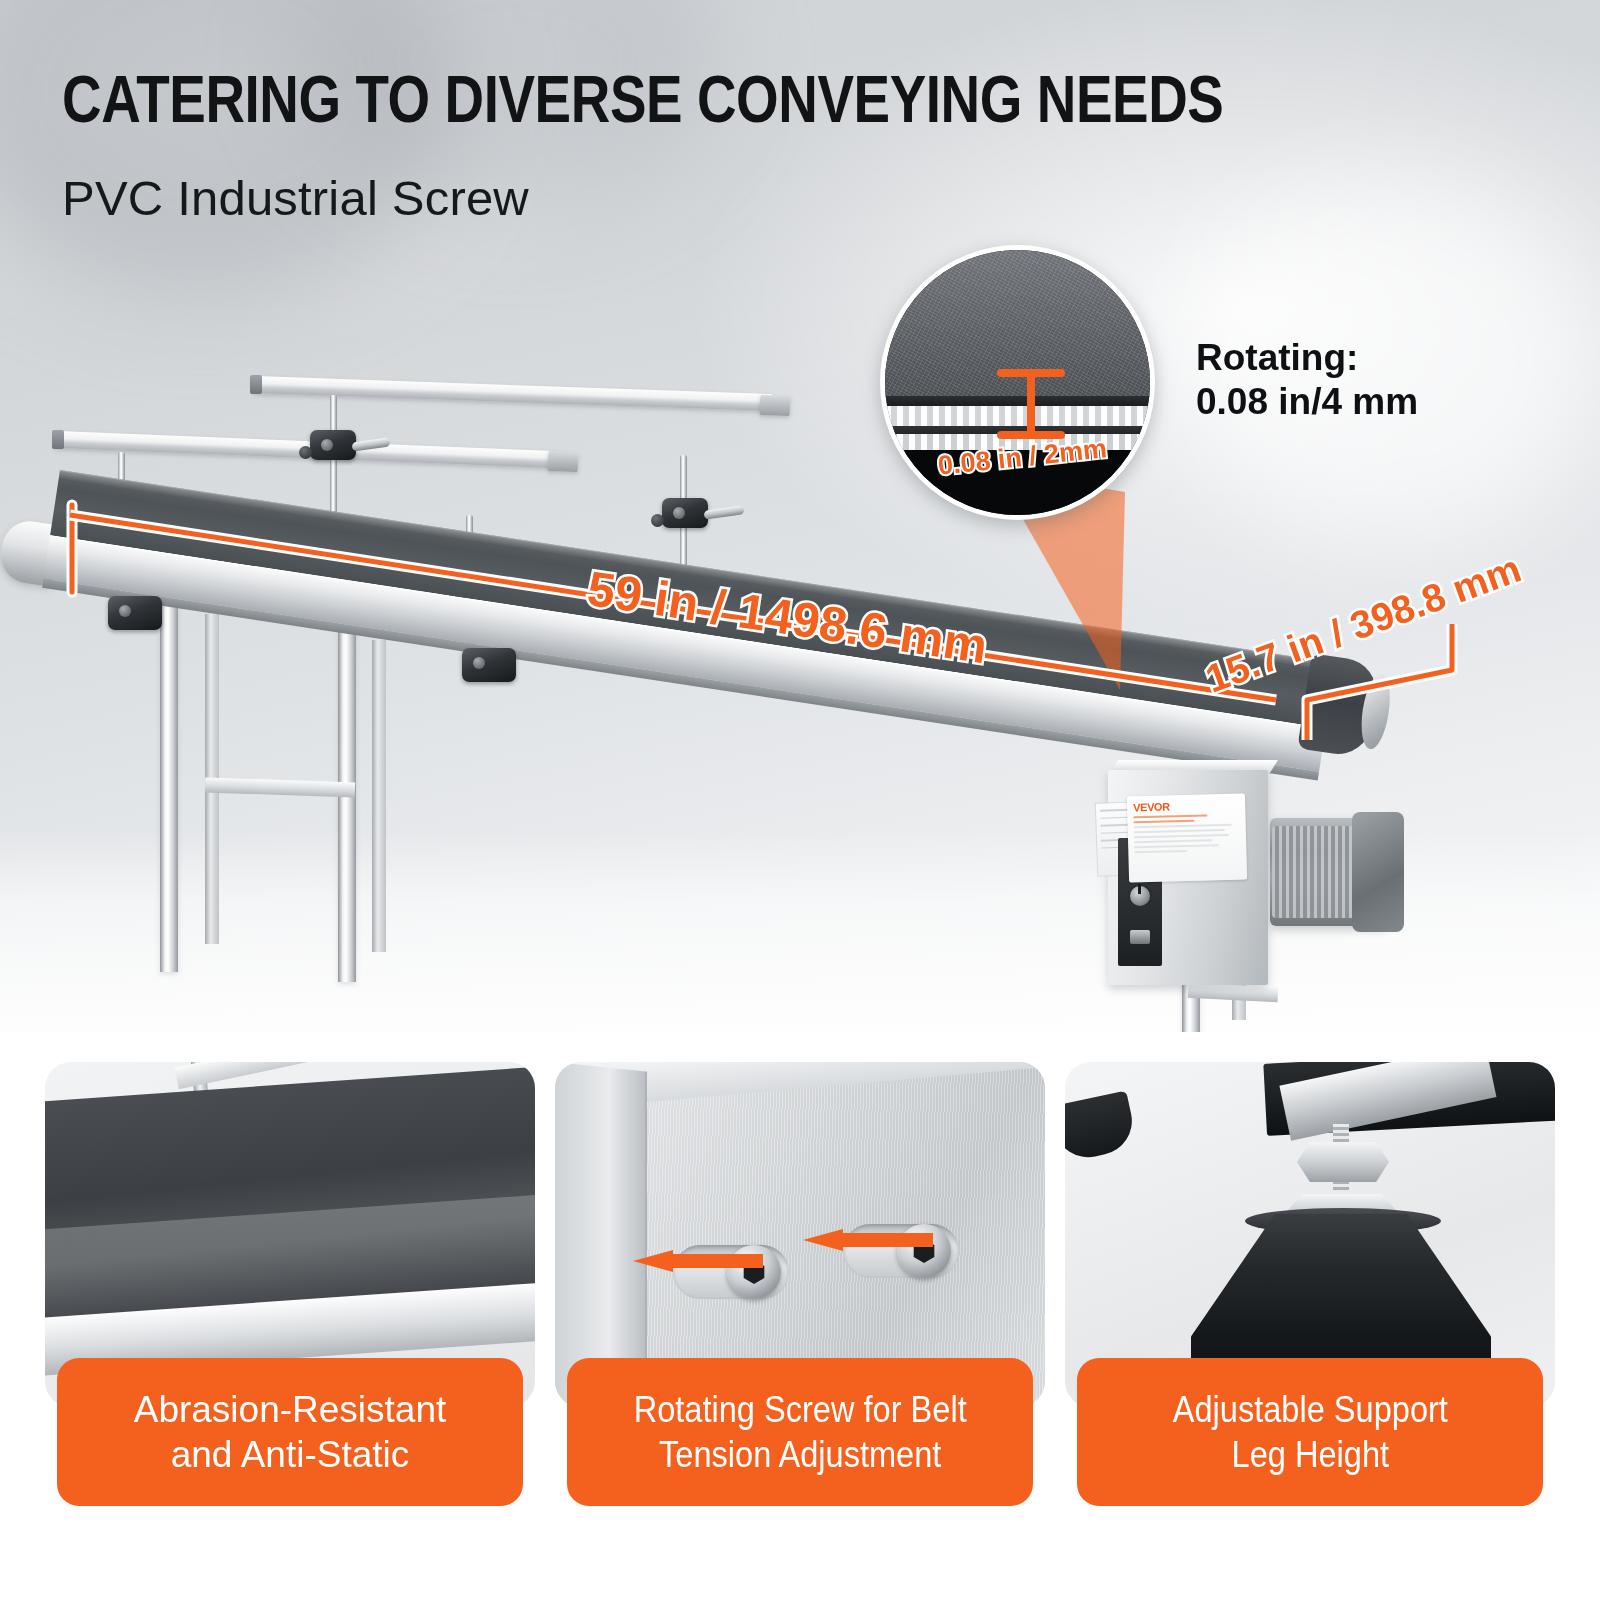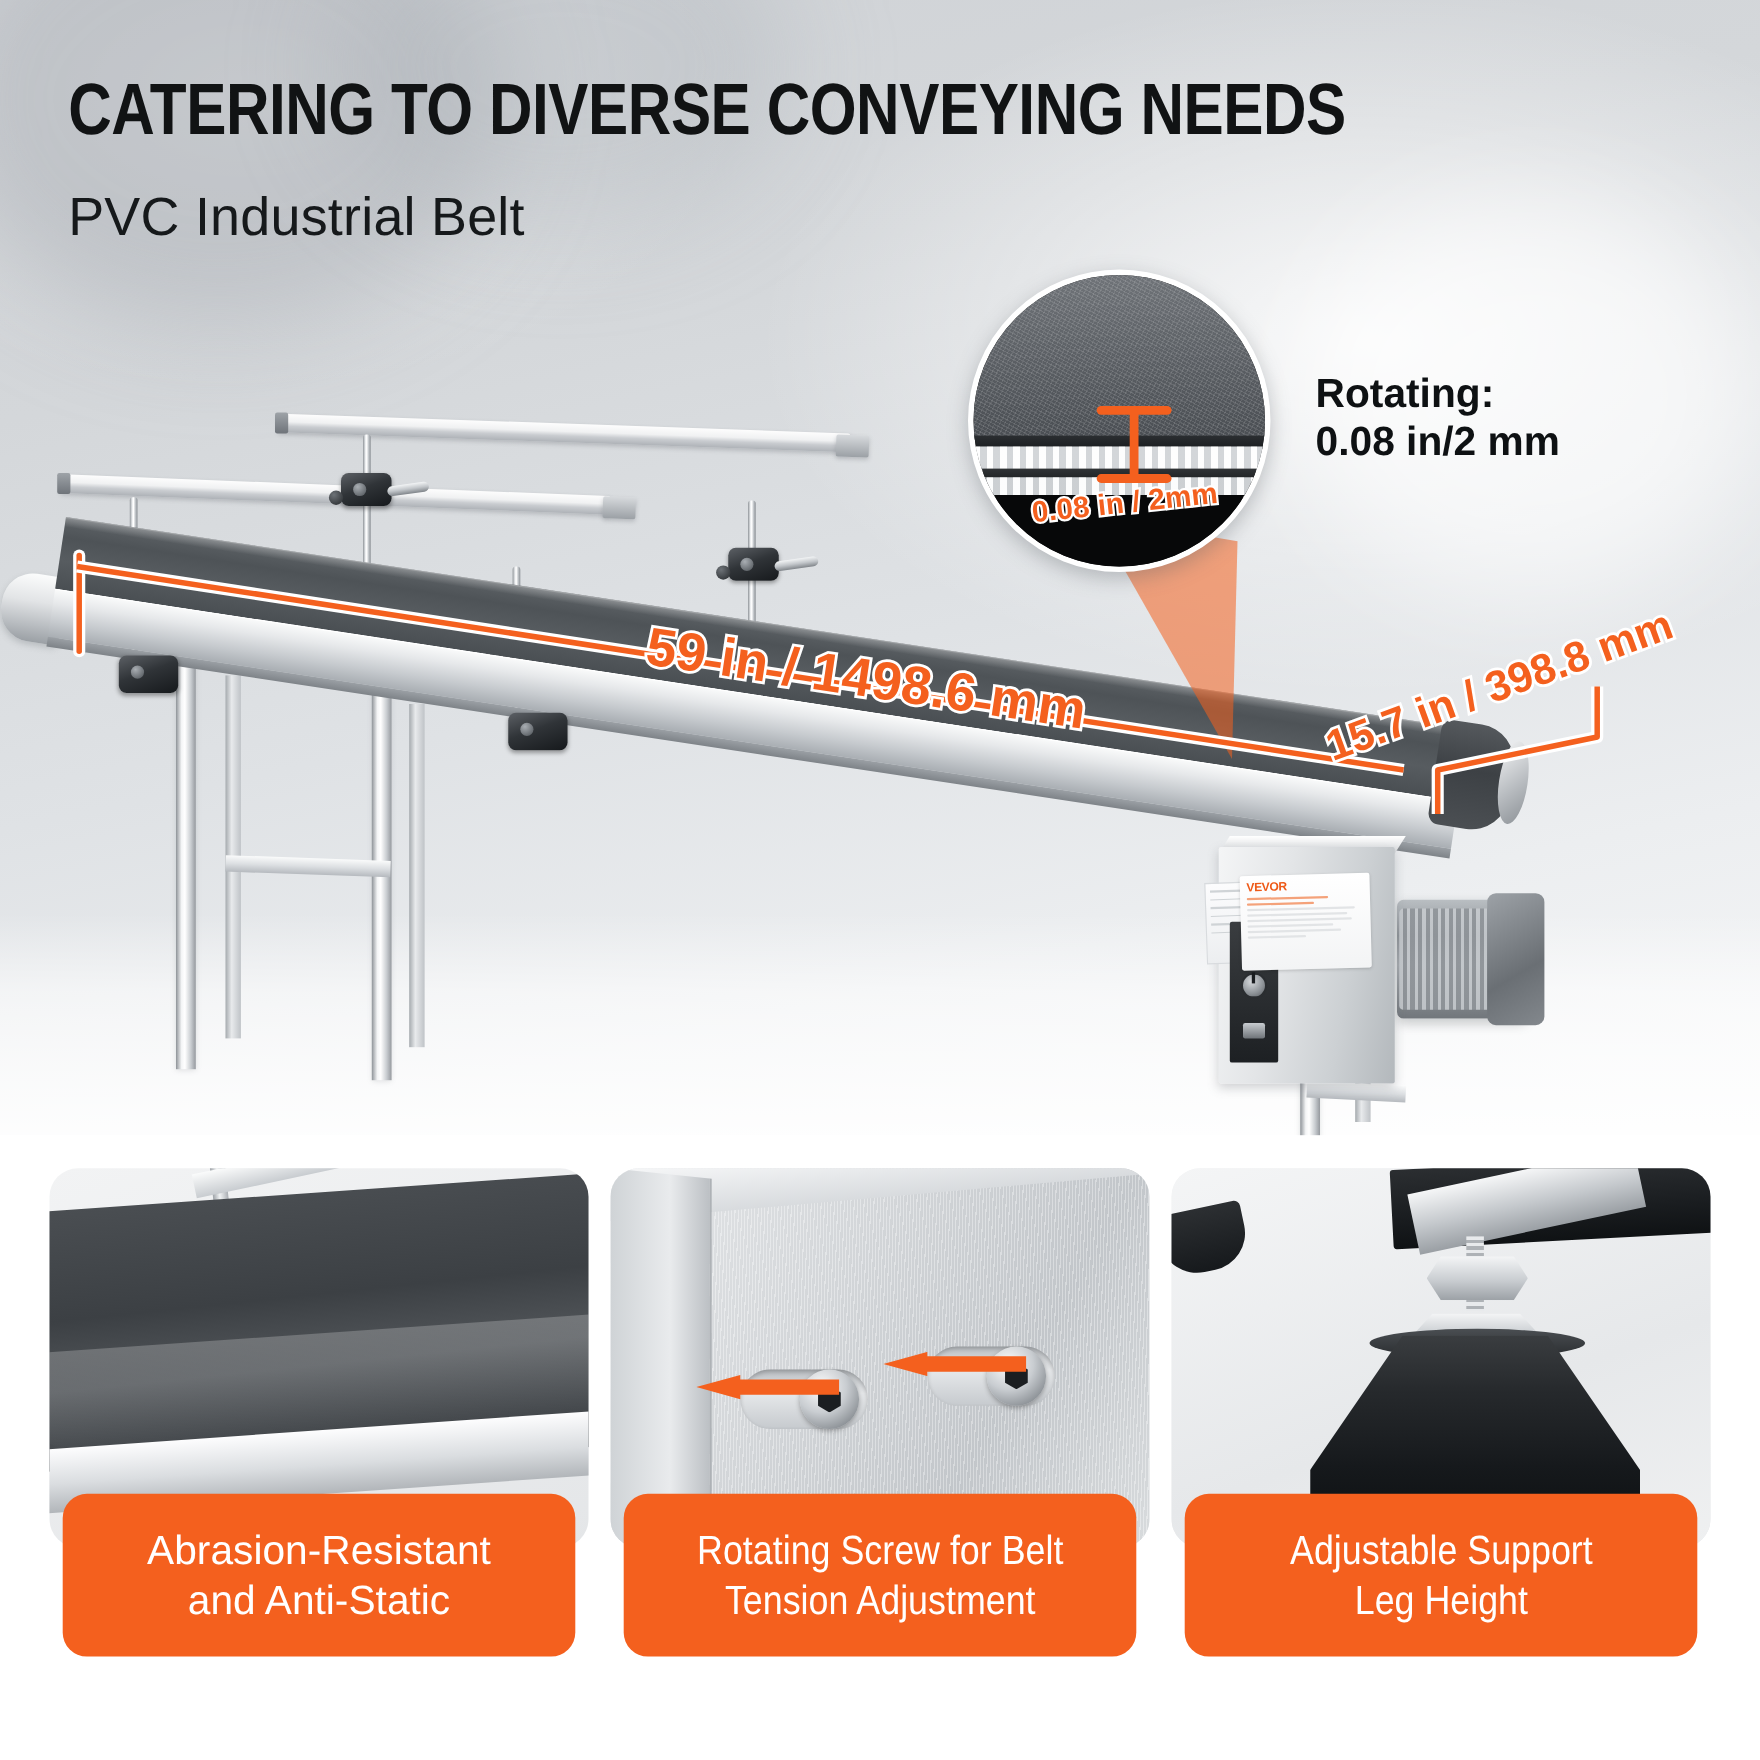--- a/index.html
+++ b/index.html
@@ -369,21 +369,21 @@
 <body>
 
 <section id="hero">
 
   <div class="bg-blob" id="blob1"></div>
   <div class="bg-blob" id="blob2"></div>
   <div class="bg-blob" id="blob3"></div>
   <div id="floor"></div>
 
   <h1 id="title">CATERING TO DIVERSE CONVEYING NEEDS</h1>
-  <h2 id="subtitle">PVC Industrial Belt</h2>
+  <h2 id="subtitle">PVC Industrial Screw</h2>
 
   <div id="machine">
 
     <div class="leg-back" style="left:205px; top:614px; height:330px;"></div>
     <div class="leg" style="left:160px; top:600px; height:372px;"></div>
     <div class="leg" style="left:338px; top:630px; height:352px;"></div>
     <div class="leg-back" style="left:372px; top:640px; height:312px;"></div>
     <div class="brace" style="left:205px; top:780px; width:150px; transform:rotate(2deg);"></div>
 
     <div class="leg" style="left:1182px; top:905px; height:130px;"></div>
@@ -489,21 +489,21 @@
     <svg id="ibeam" viewBox="0 0 275 275">
       <line x1="116" y1="123" x2="176" y2="123" stroke="#F4601E" stroke-width="8" stroke-linecap="round"></line>
       <line x1="116" y1="185" x2="176" y2="185" stroke="#F4601E" stroke-width="8" stroke-linecap="round"></line>
       <line x1="146" y1="123" x2="146" y2="185" stroke="#F4601E" stroke-width="8" stroke-linecap="round"></line>
     </svg>
     <div id="mag-caption">0.08 in / 2mm</div>
   </div>
 
   <div id="thickness-block">
     <div id="thickness-label">Rotating:</div>
-    <div id="thickness-value">0.08 in/2 mm</div>
+    <div id="thickness-value">0.08 in/4 mm</div>
   </div>
 
   <div class="dim-text" id="dim-length">59 in / 1498.6 mm</div>
   <div class="dim-text" id="dim-width">15.7 in / 398.8 mm</div>
 </section>
 
 <div class="divider"></div>
 
 <section id="features">
 

